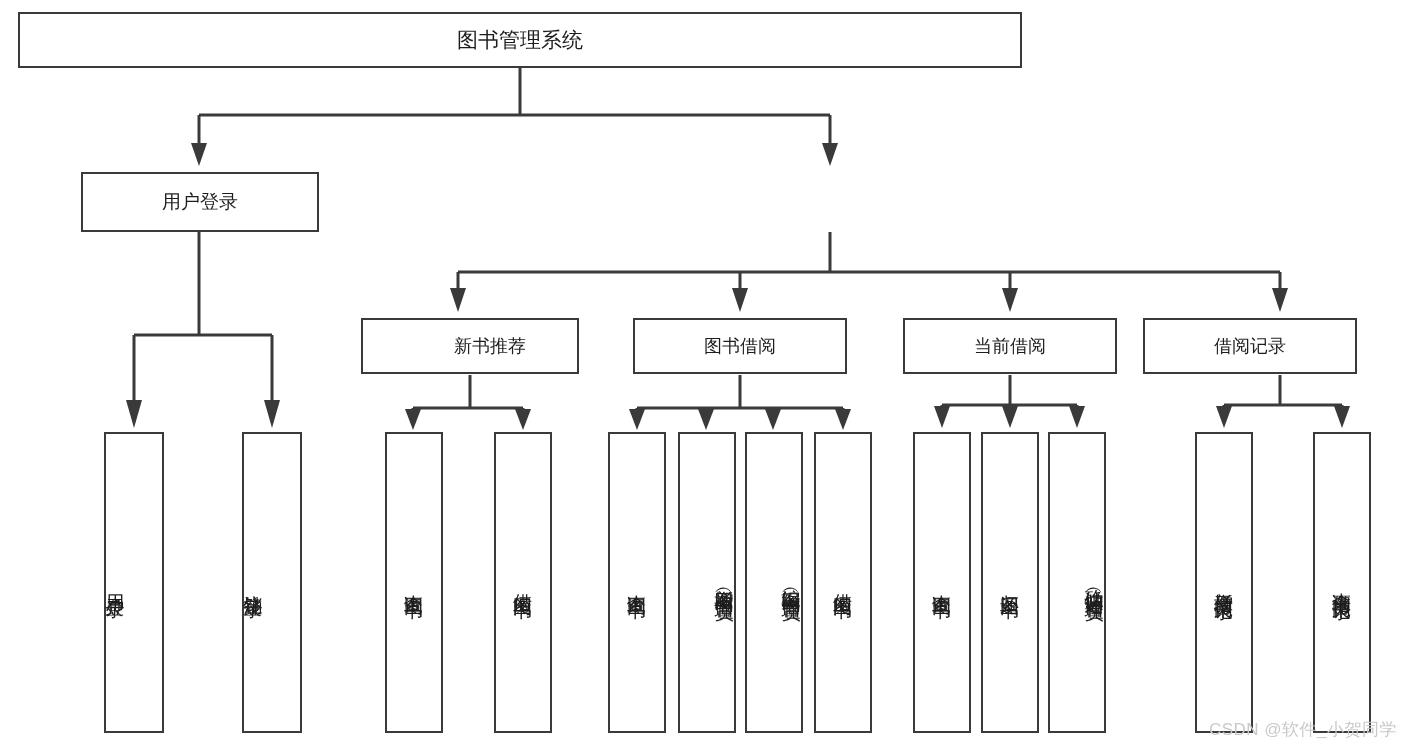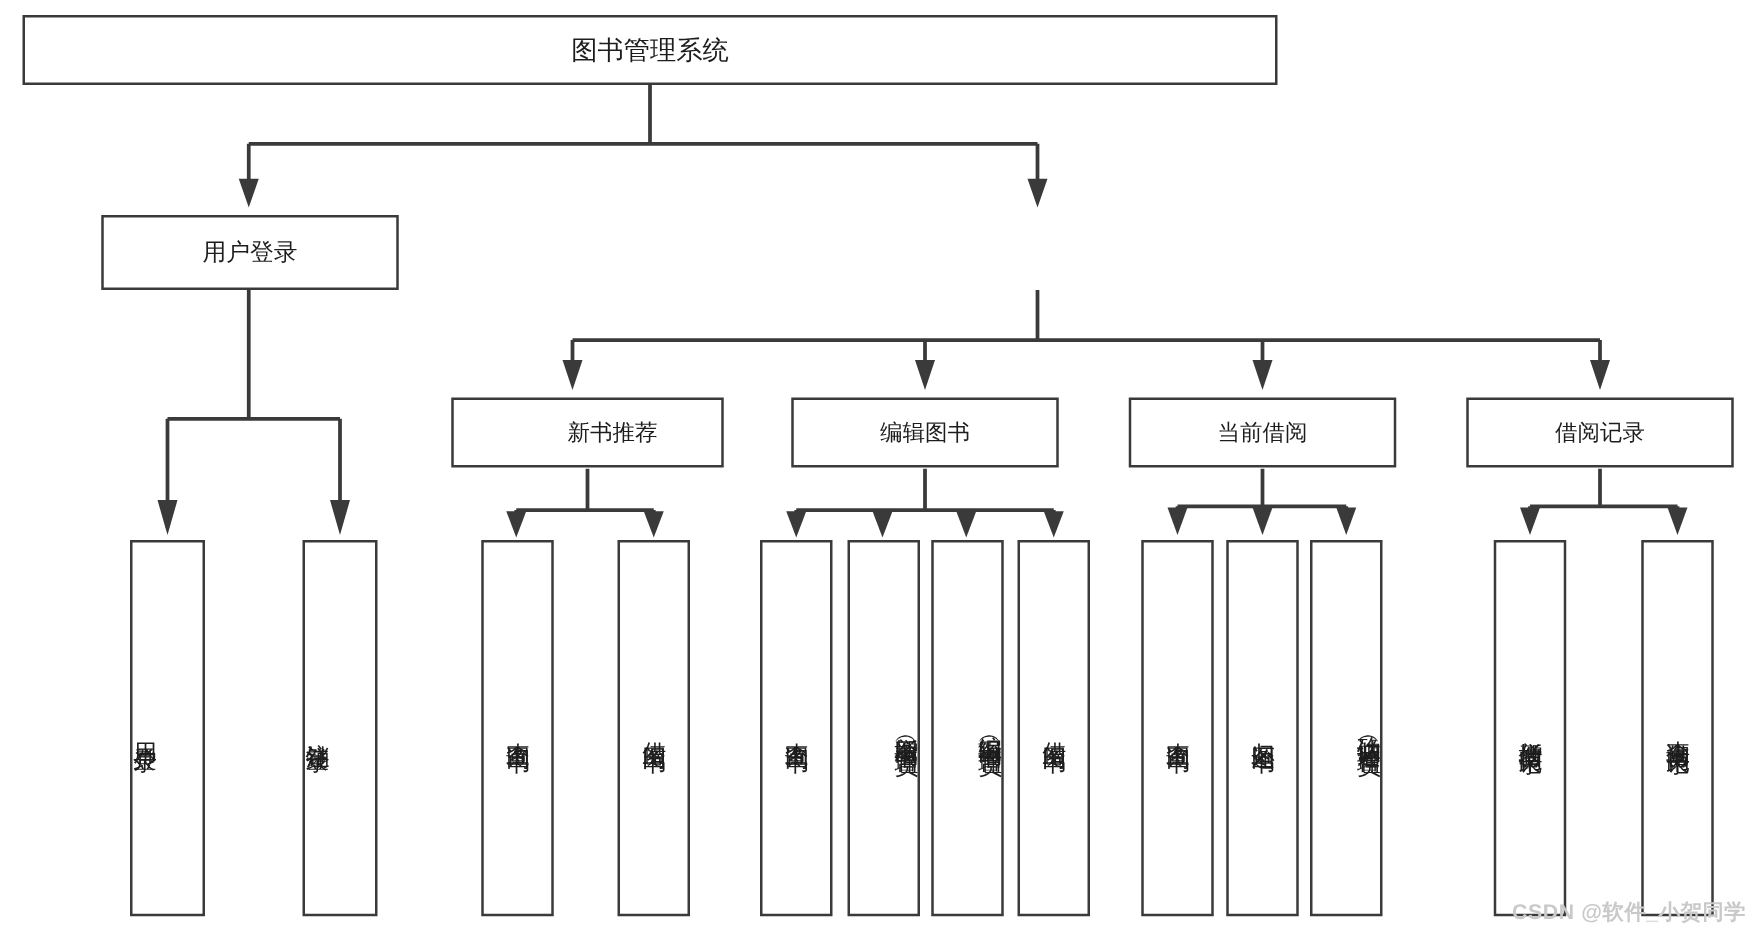--- a/index.html
+++ b/index.html
@@ -63,21 +63,20 @@
     white-space: nowrap;
   }
   #watermark {
     position: absolute;
     right: 8px;
     bottom: 6px;
     font-size: 17px;
     color: #c9c9c9;
     letter-spacing: 0.5px;
     white-space: nowrap;
-    font-weight: bold;
   }
 </style>
 </head>
 <body>
 
 <div id="canvas">
 
   <svg id="wires" viewBox="0 0 1405 747" xmlns="http://www.w3.org/2000/svg">
     <g stroke="#3a3a3a" stroke-width="3" fill="none">
 
@@ -151,26 +150,26 @@
   </div>
 
   <div class="node lvl1" style="left:81px; top:172px; width:238px; height:60px;">
     <span class="node-label">用户登录</span>
   </div>
 
   <div class="node lvl2" style="left:361px; top:318px; width:218px; height:56px;padding-left:40px;">
     <span class="node-label">新书推荐</span>
   </div>
   <div class="node lvl2" style="left:633px; top:318px; width:214px; height:56px;">
-    <span class="node-label">编辑图书</span>
+    <span class="node-label">图书借阅</span>
   </div>
   <div class="node lvl2" style="left:903px; top:318px; width:214px; height:56px;">
     <span class="node-label">当前借阅</span>
   </div>
-  <div class="node lvl2" style="left:1173px; top:318px; width:214px; height:56px;">
+  <div class="node lvl2" style="left:1143px; top:318px; width:214px; height:56px;">
     <span class="node-label">借阅记录</span>
   </div>
 
   <div class="node leaf align-end" style="left:104px; top:432px; width:60px; height:301px;">
     <span class="node-label">用户登录</span>
   </div>
   <div class="node leaf align-end" style="left:242px; top:432px; width:60px; height:301px;">
     <span class="node-label">注销登录</span>
   </div>
 

